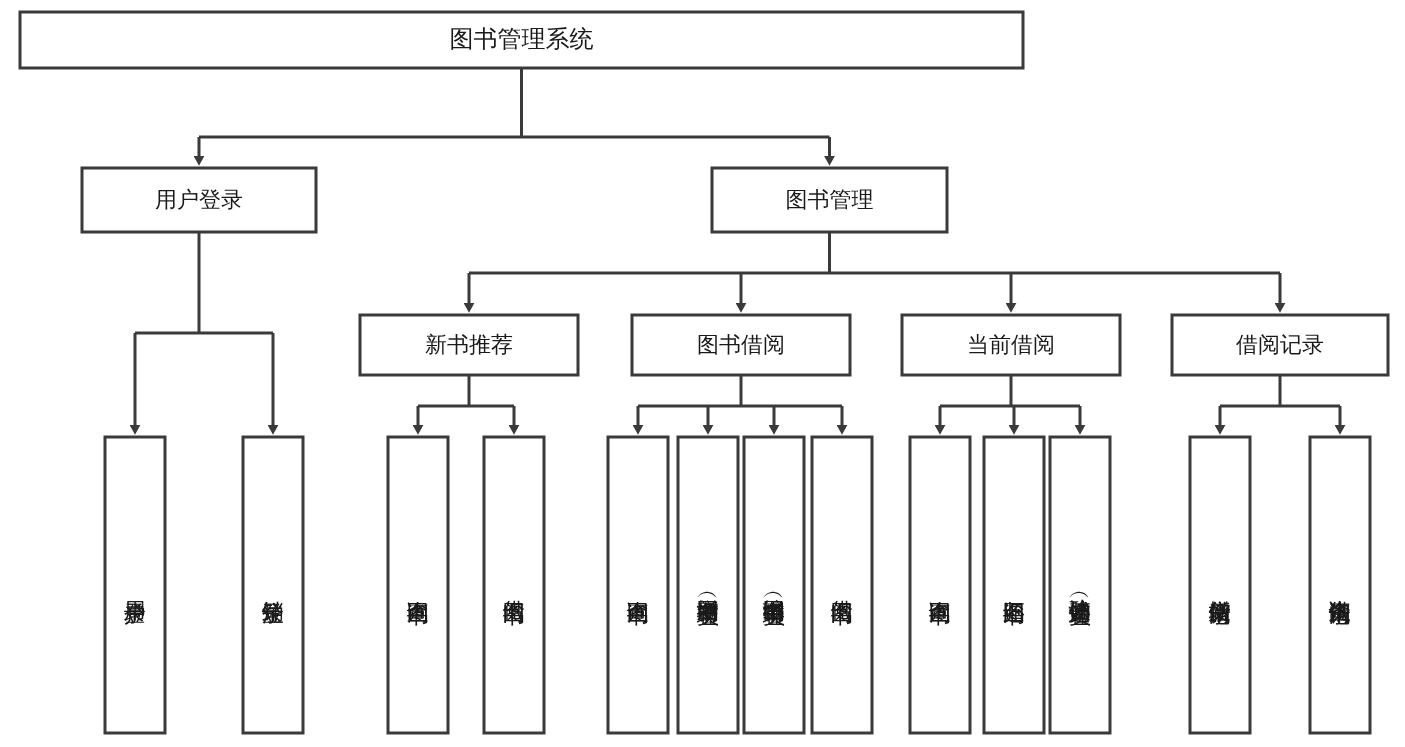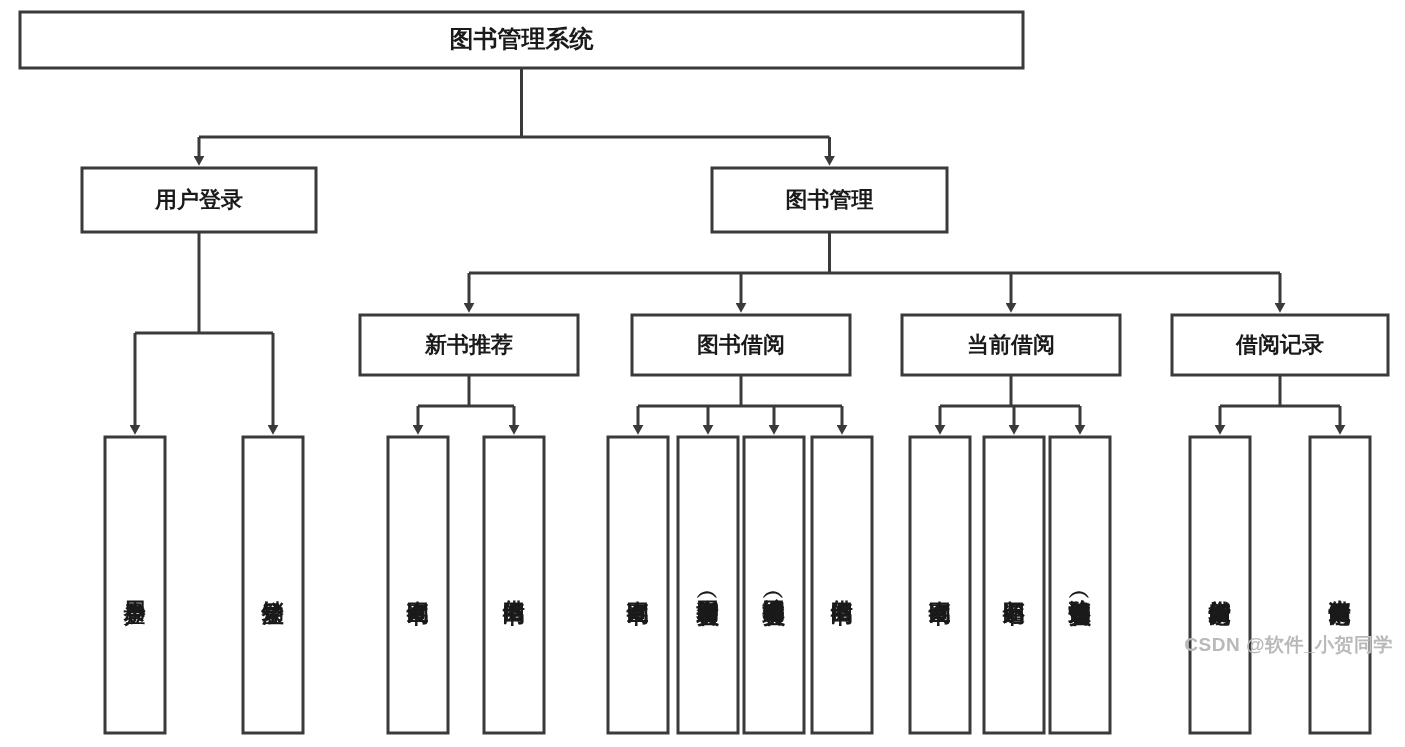--- a/index.html
+++ b/index.html
@@ -2,21 +2,21 @@
 <html><head>
 <meta charset="utf-8">
 <title>图书管理系统 功能结构图</title>
 <style>
   html,body{margin:0;padding:0;background:#ffffff;}
   body{
     width:1405px;height:747px;overflow:hidden;
     font-family:"Liberation Sans","DejaVu Sans",sans-serif;
     color:#1a1a1a;
   }
-  #diagram-root{position:relative;width:1405px;height:662px;background:#fff;font-weight:bold;}
+  #diagram-root{position:relative;width:1405px;height:662px;background:#fff;}
   svg#flow{position:absolute;left:0;top:0;width:1405px;height:747px;display:block;}
   .node-rect{fill:#ffffff;stroke:#3a3a3a;stroke-width:3;}
   .link{stroke:#3a3a3a;stroke-width:3;fill:none;stroke-linecap:butt;}
   .node-label{
     font-family:"Liberation Sans","DejaVu Sans",sans-serif;
     fill:#1a1a1a;text-anchor:middle;dominant-baseline:middle;
   }
   .lbl-root{font-size:24px;}
   .lbl-l2{font-size:22px;}
   .lbl-l3{font-size:22px;}
@@ -161,14 +161,13 @@
           <rect x="1190" y="437" width="60" height="296" class="node-rect"></rect>
           <foreignObject x="1192" y="439" width="56" height="292" class="leaf-fo"><div xmlns="http://www.w3.org/1999/xhtml" class="leaf-text">新增借阅记录</div></foreignObject>
         </g>
         <g>
           <rect x="1310" y="437" width="60" height="296" class="node-rect"></rect>
           <foreignObject x="1312" y="439" width="56" height="292" class="leaf-fo"><div xmlns="http://www.w3.org/1999/xhtml" class="leaf-text">查询借阅记录</div></foreignObject>
         </g>
       </g>
   </svg>
 
-  <div class="watermark">CSDN @软件_小贺同学</div>
 </div>
 
 </body></html>

